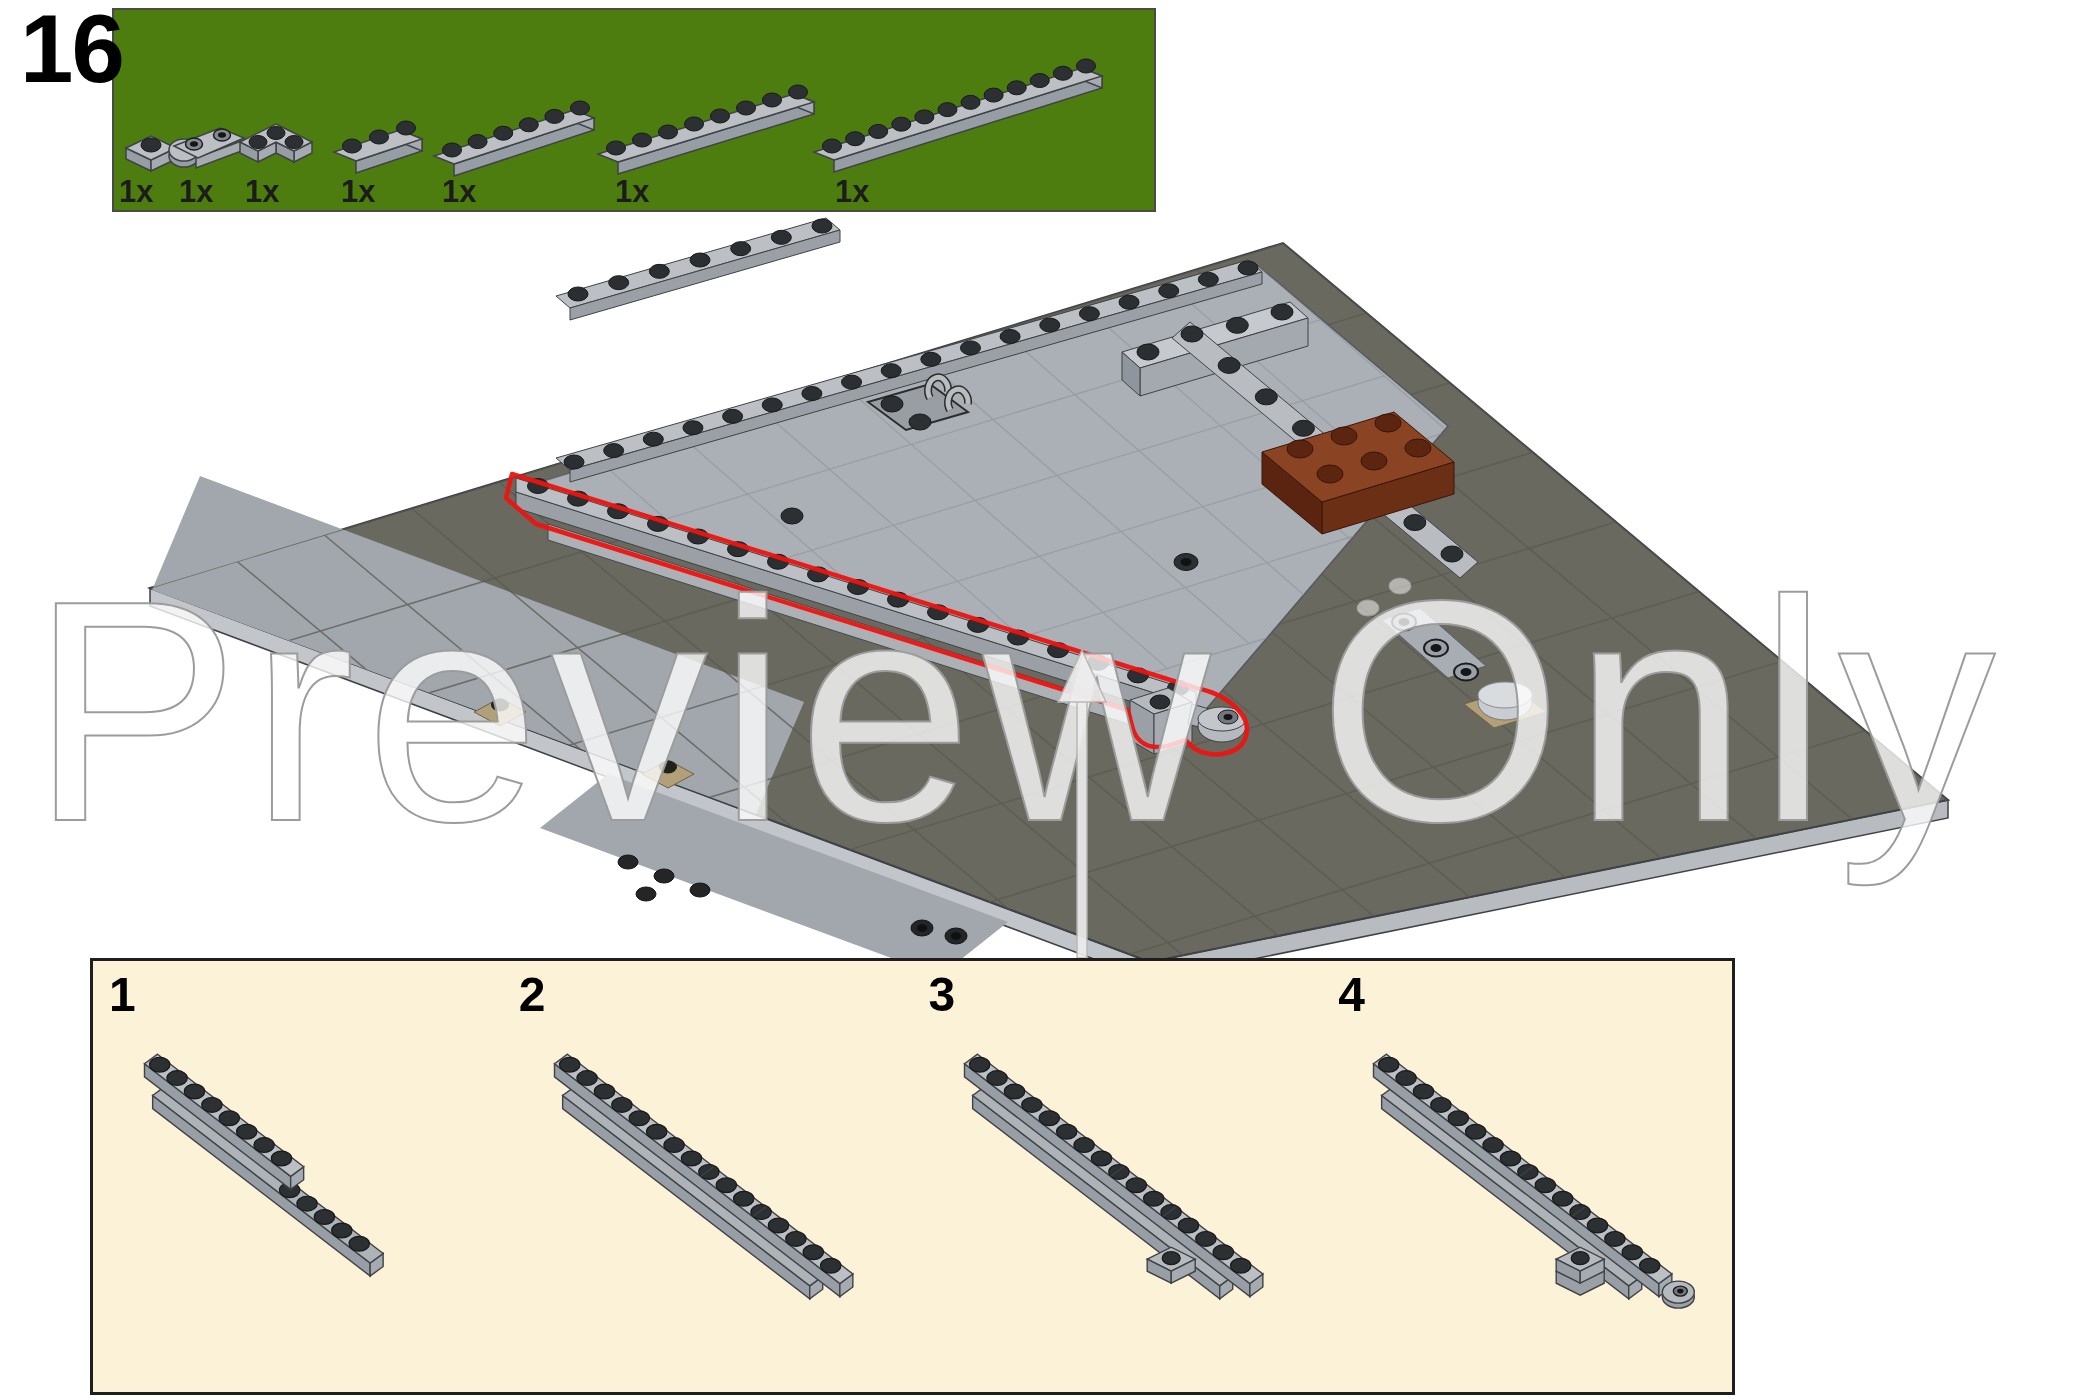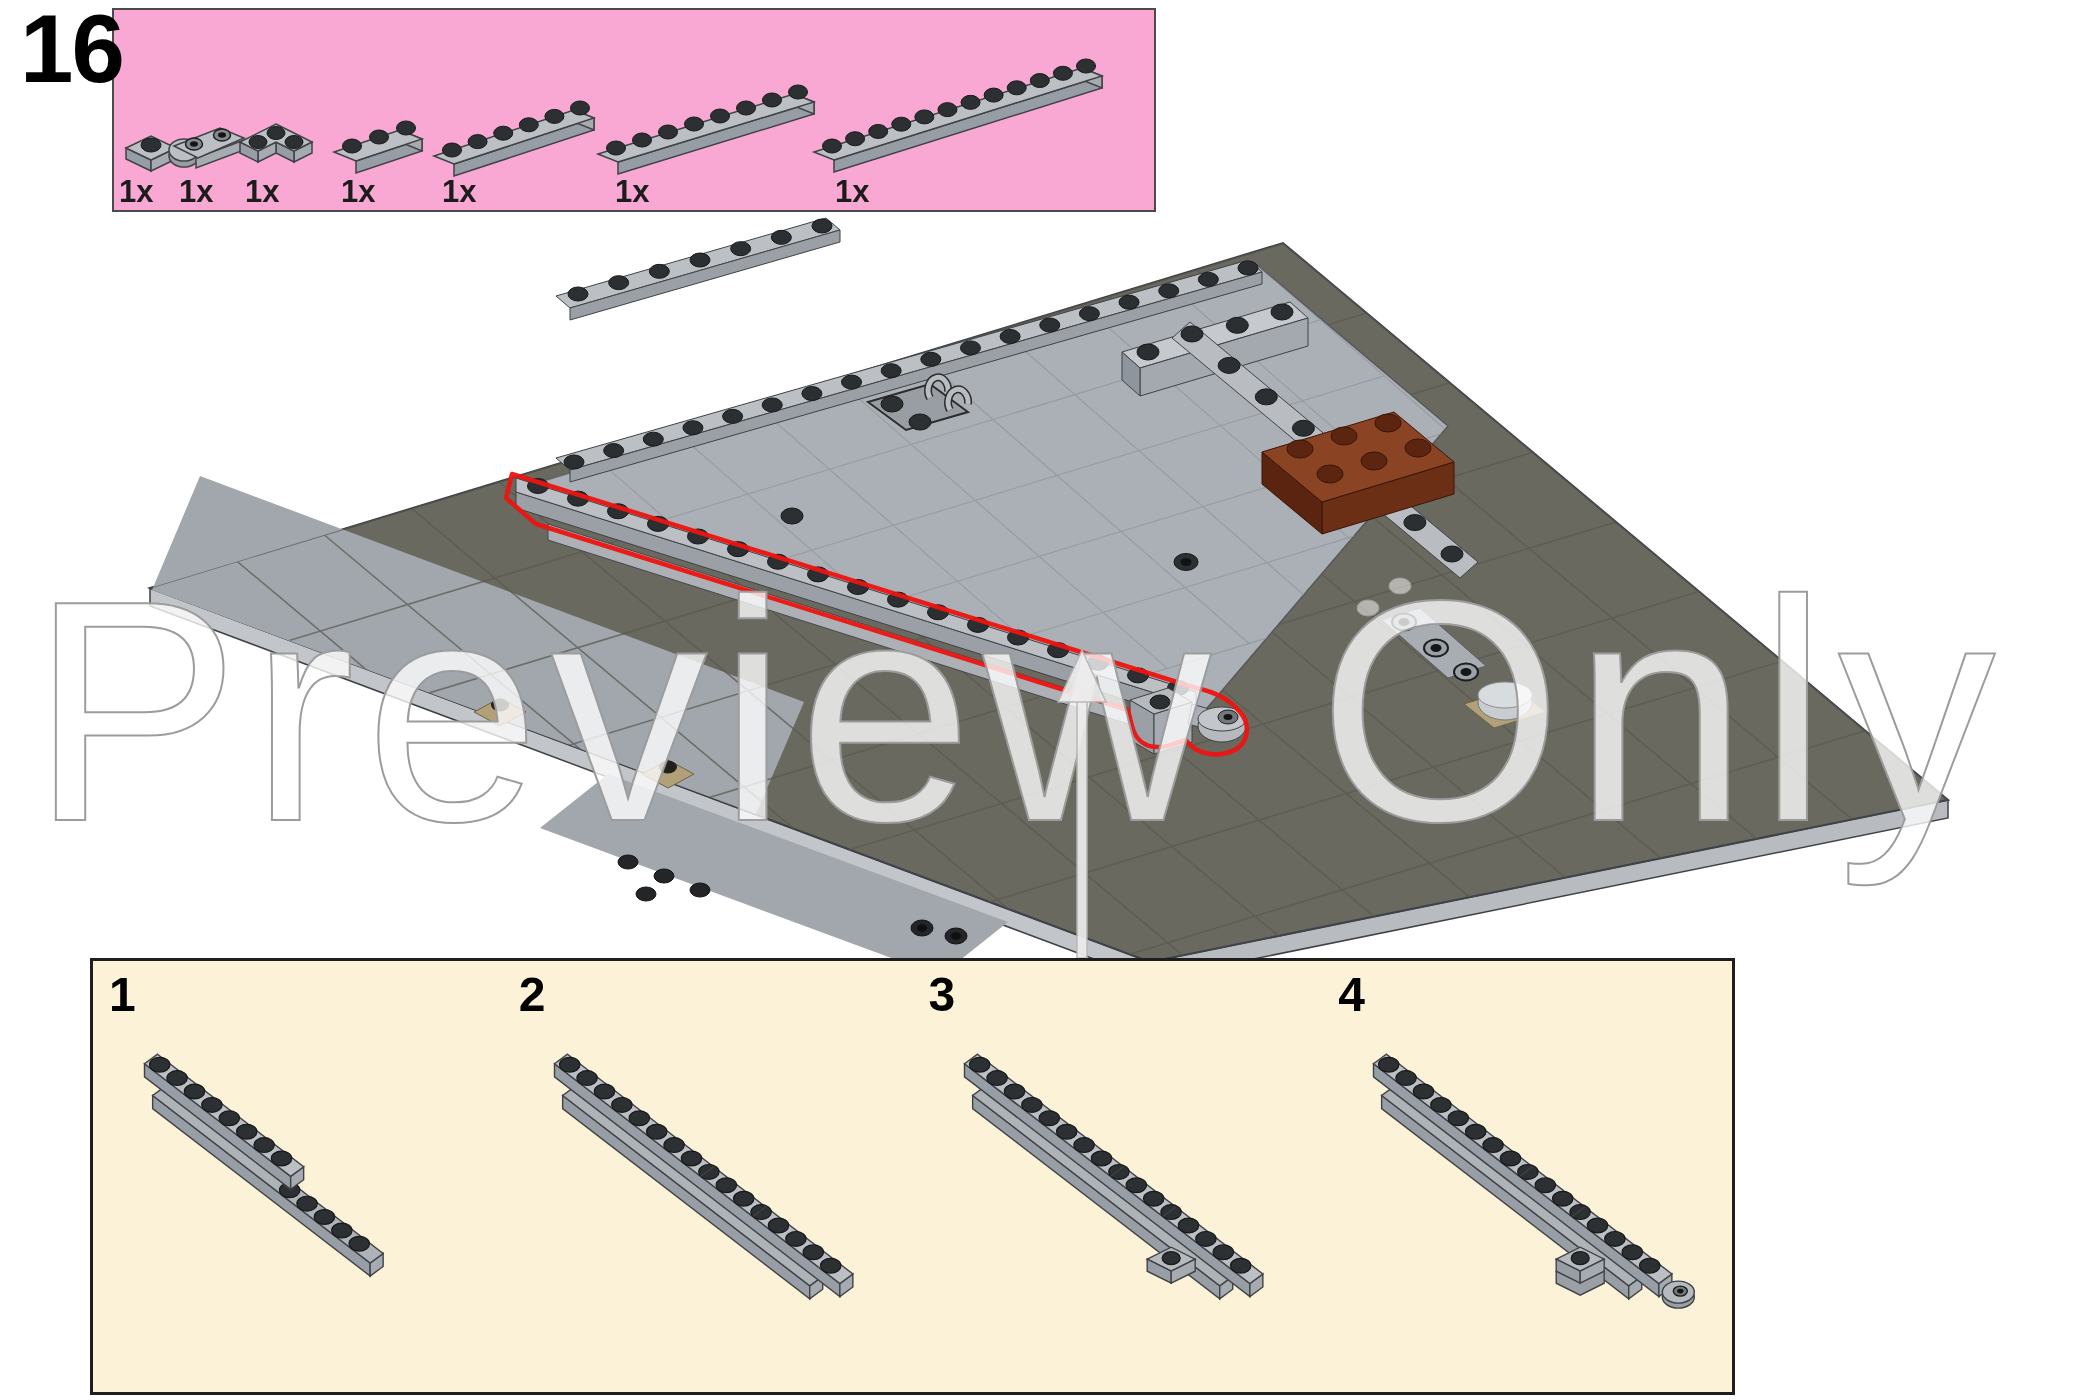--- a/index.html
+++ b/index.html
@@ -8,21 +8,21 @@
     background:#ffffff;font-family:"Liberation Sans",sans-serif;
   }
   .abs{position:absolute;}
   
   #step-number{
     left:20px;top:-6px;font-size:96px;font-weight:bold;color:#000;
     letter-spacing:-2px;z-index:30;
   }
   
   #parts-box{
-    left:112px;top:8px;width:1040px;height:200px;background:#f9a8d4;
+    left:112px;top:8px;width:1040px;height:200px;background:#4d7c0f;
     border:2px solid #4a4a4a;z-index:25;
   }
   .part-icon{position:absolute;}
   .part-count{
     position:absolute;top:164px;font-size:31px;font-weight:bold;color:#1c1c1c;
   }
   
   #model-svg{left:0;top:0;width:2100px;height:1400px;z-index:5;}
   #watermark-svg{left:0;top:0;width:2100px;height:1400px;z-index:10;pointer-events:none;}
   #arrow-svg{left:0;top:0;width:2100px;height:1400px;z-index:12;}

